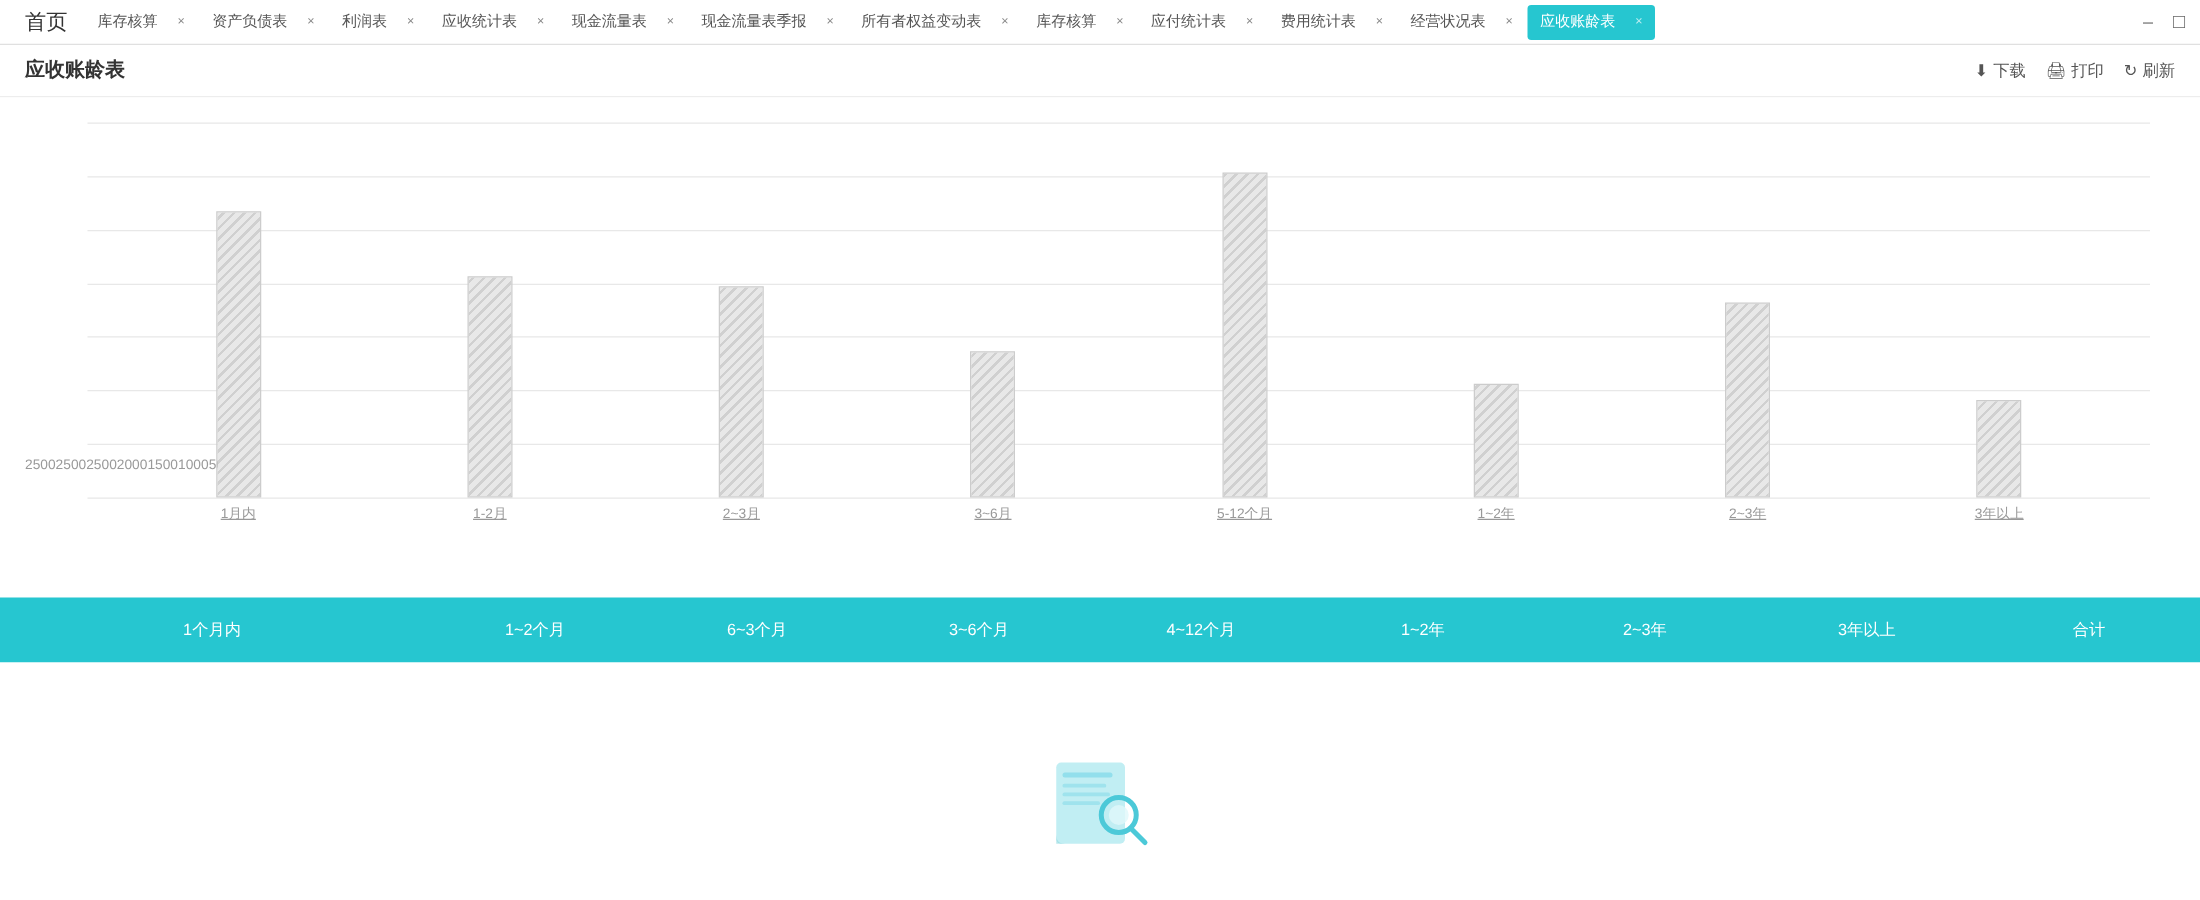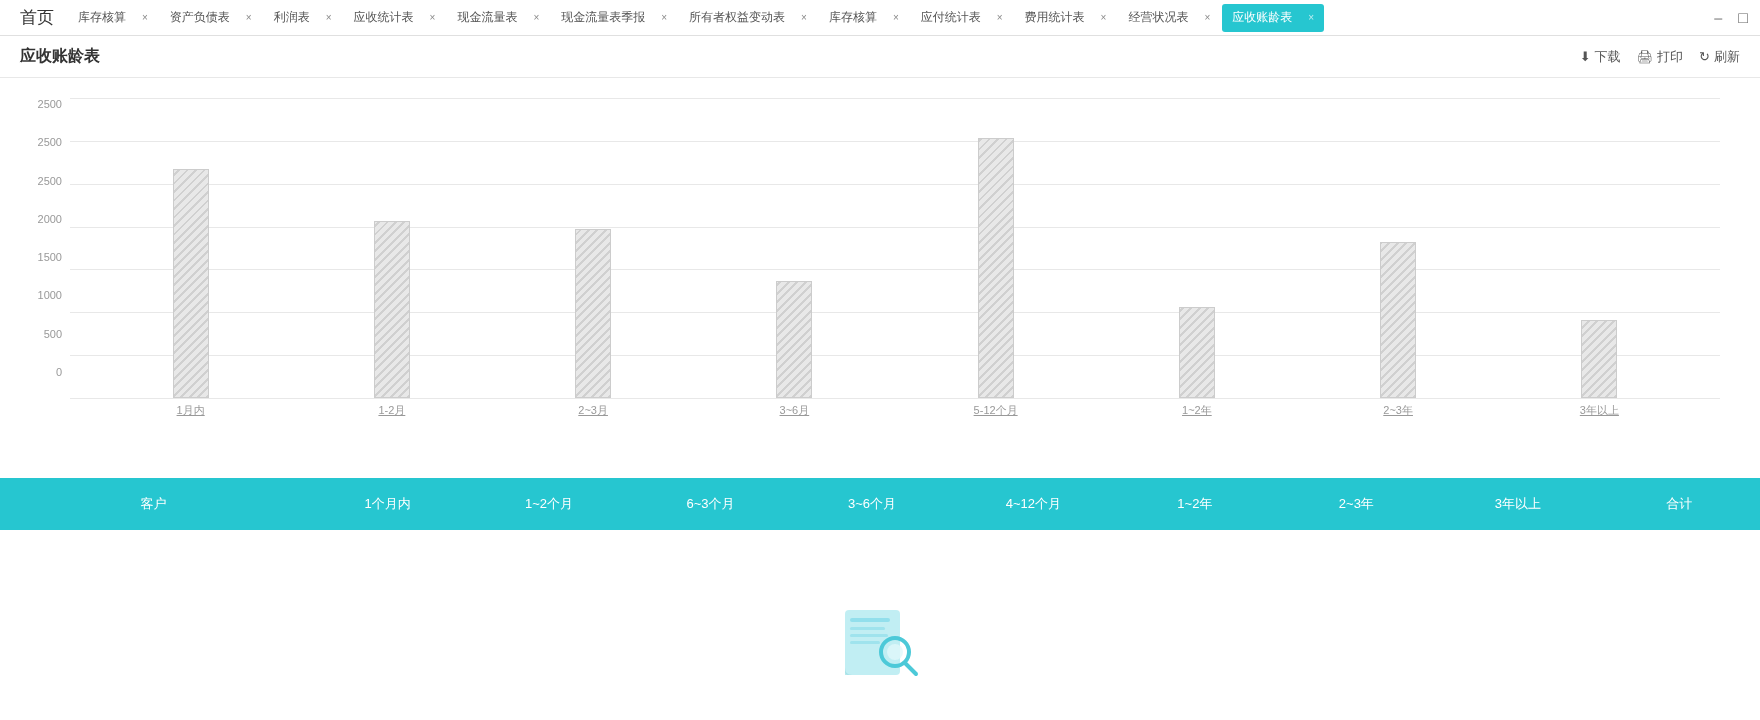--- a/index.html
+++ b/index.html
@@ -104,21 +104,20 @@
 
     .chart-container {
       display: flex;
       width: 100%;
       height: 340px;
       position: relative;
     }
 
     .y-axis {
       display: flex;
-      flex-direction: column;
       justify-content: space-between;
       align-items: flex-end;
       padding-right: 8px;
       width: 50px;
       height: 300px;
       padding-bottom: 20px;
     }
     .y-label {
       font-size: 11px;
       color: #999;
@@ -368,21 +367,20 @@
             <span class="x-label">5-12个月</span>
             <span class="x-label">1~2年</span>
             <span class="x-label">2~3年</span>
             <span class="x-label">3年以上</span>
           </div>
       </div>
     </div>
   </div>
 
   <div class="table-header" id="table-header-row">
-      <div class="th-cell" style="flex: 2 1 0%;">客户</div>
       <div class="th-cell">1个月内</div>
       <div class="th-cell">1~2个月</div>
       <div class="th-cell">6~3个月</div>
       <div class="th-cell">3~6个月</div>
       <div class="th-cell">4~12个月</div>
       <div class="th-cell">1~2年</div>
       <div class="th-cell">2~3年</div>
       <div class="th-cell">3年以上</div>
       <div class="th-cell">合计</div>
     </div>

